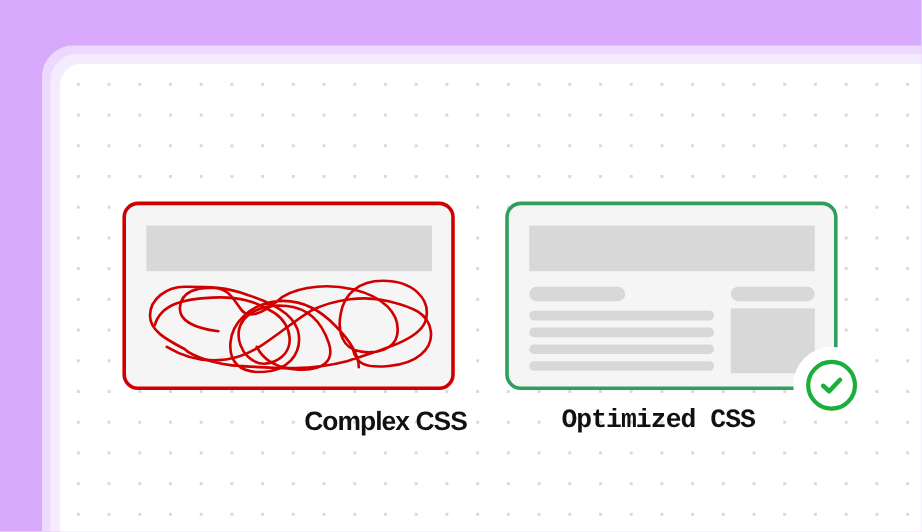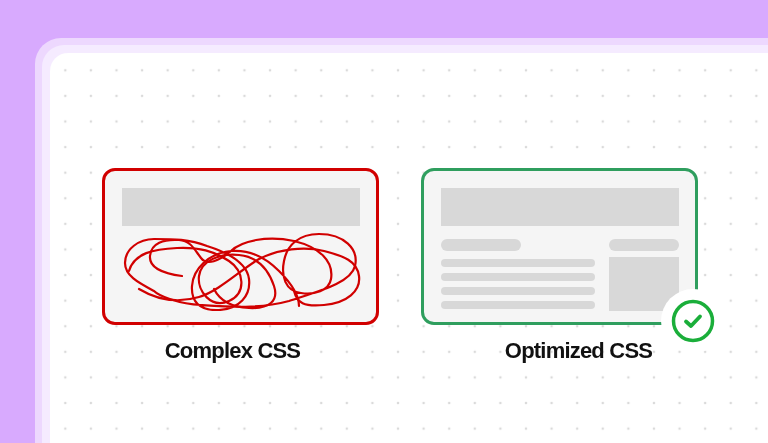--- a/index.html
+++ b/index.html
@@ -31,22 +31,22 @@
   .card.optimized { left:421px; top:168px; width:277px; height:157px; border-color:#2F9E5E; }
   .bar { position:absolute; background:#D8D8D8; }
   .complex .header-bar { left:17px; top:17px; width:238px; height:38px; }
   .optimized .header-bar { left:17px; top:17px; width:238px; height:38px; }
   .pill { border-radius:7px; }
   .scribble { position:absolute; left:14px; top:60px; width:248px; height:80px; }
   .label {
     position:absolute; top:338px; font-weight:bold; font-size:22px;
     color:#111; letter-spacing:-0.8px; text-align:center;
   }
-  .label.l1 { left:94px; width:277px; }
-  .label.l2 { left:440px; width:277px; }
+  .label.l1 { left:112px; width:277px;text-align:right; }
+  .label.l2 { left:410px; width:277px;font-family:Liberation Mono, monospace; }
   .badge-bg {
     position:absolute; left:661px; top:289px; width:64px; height:64px;
     border-radius:50%; background:#FFFFFF;
   }
   .badge {
     position:absolute; left:671px; top:299px; width:44px; height:44px;
   }
 </style>
 </head>
 <body>

